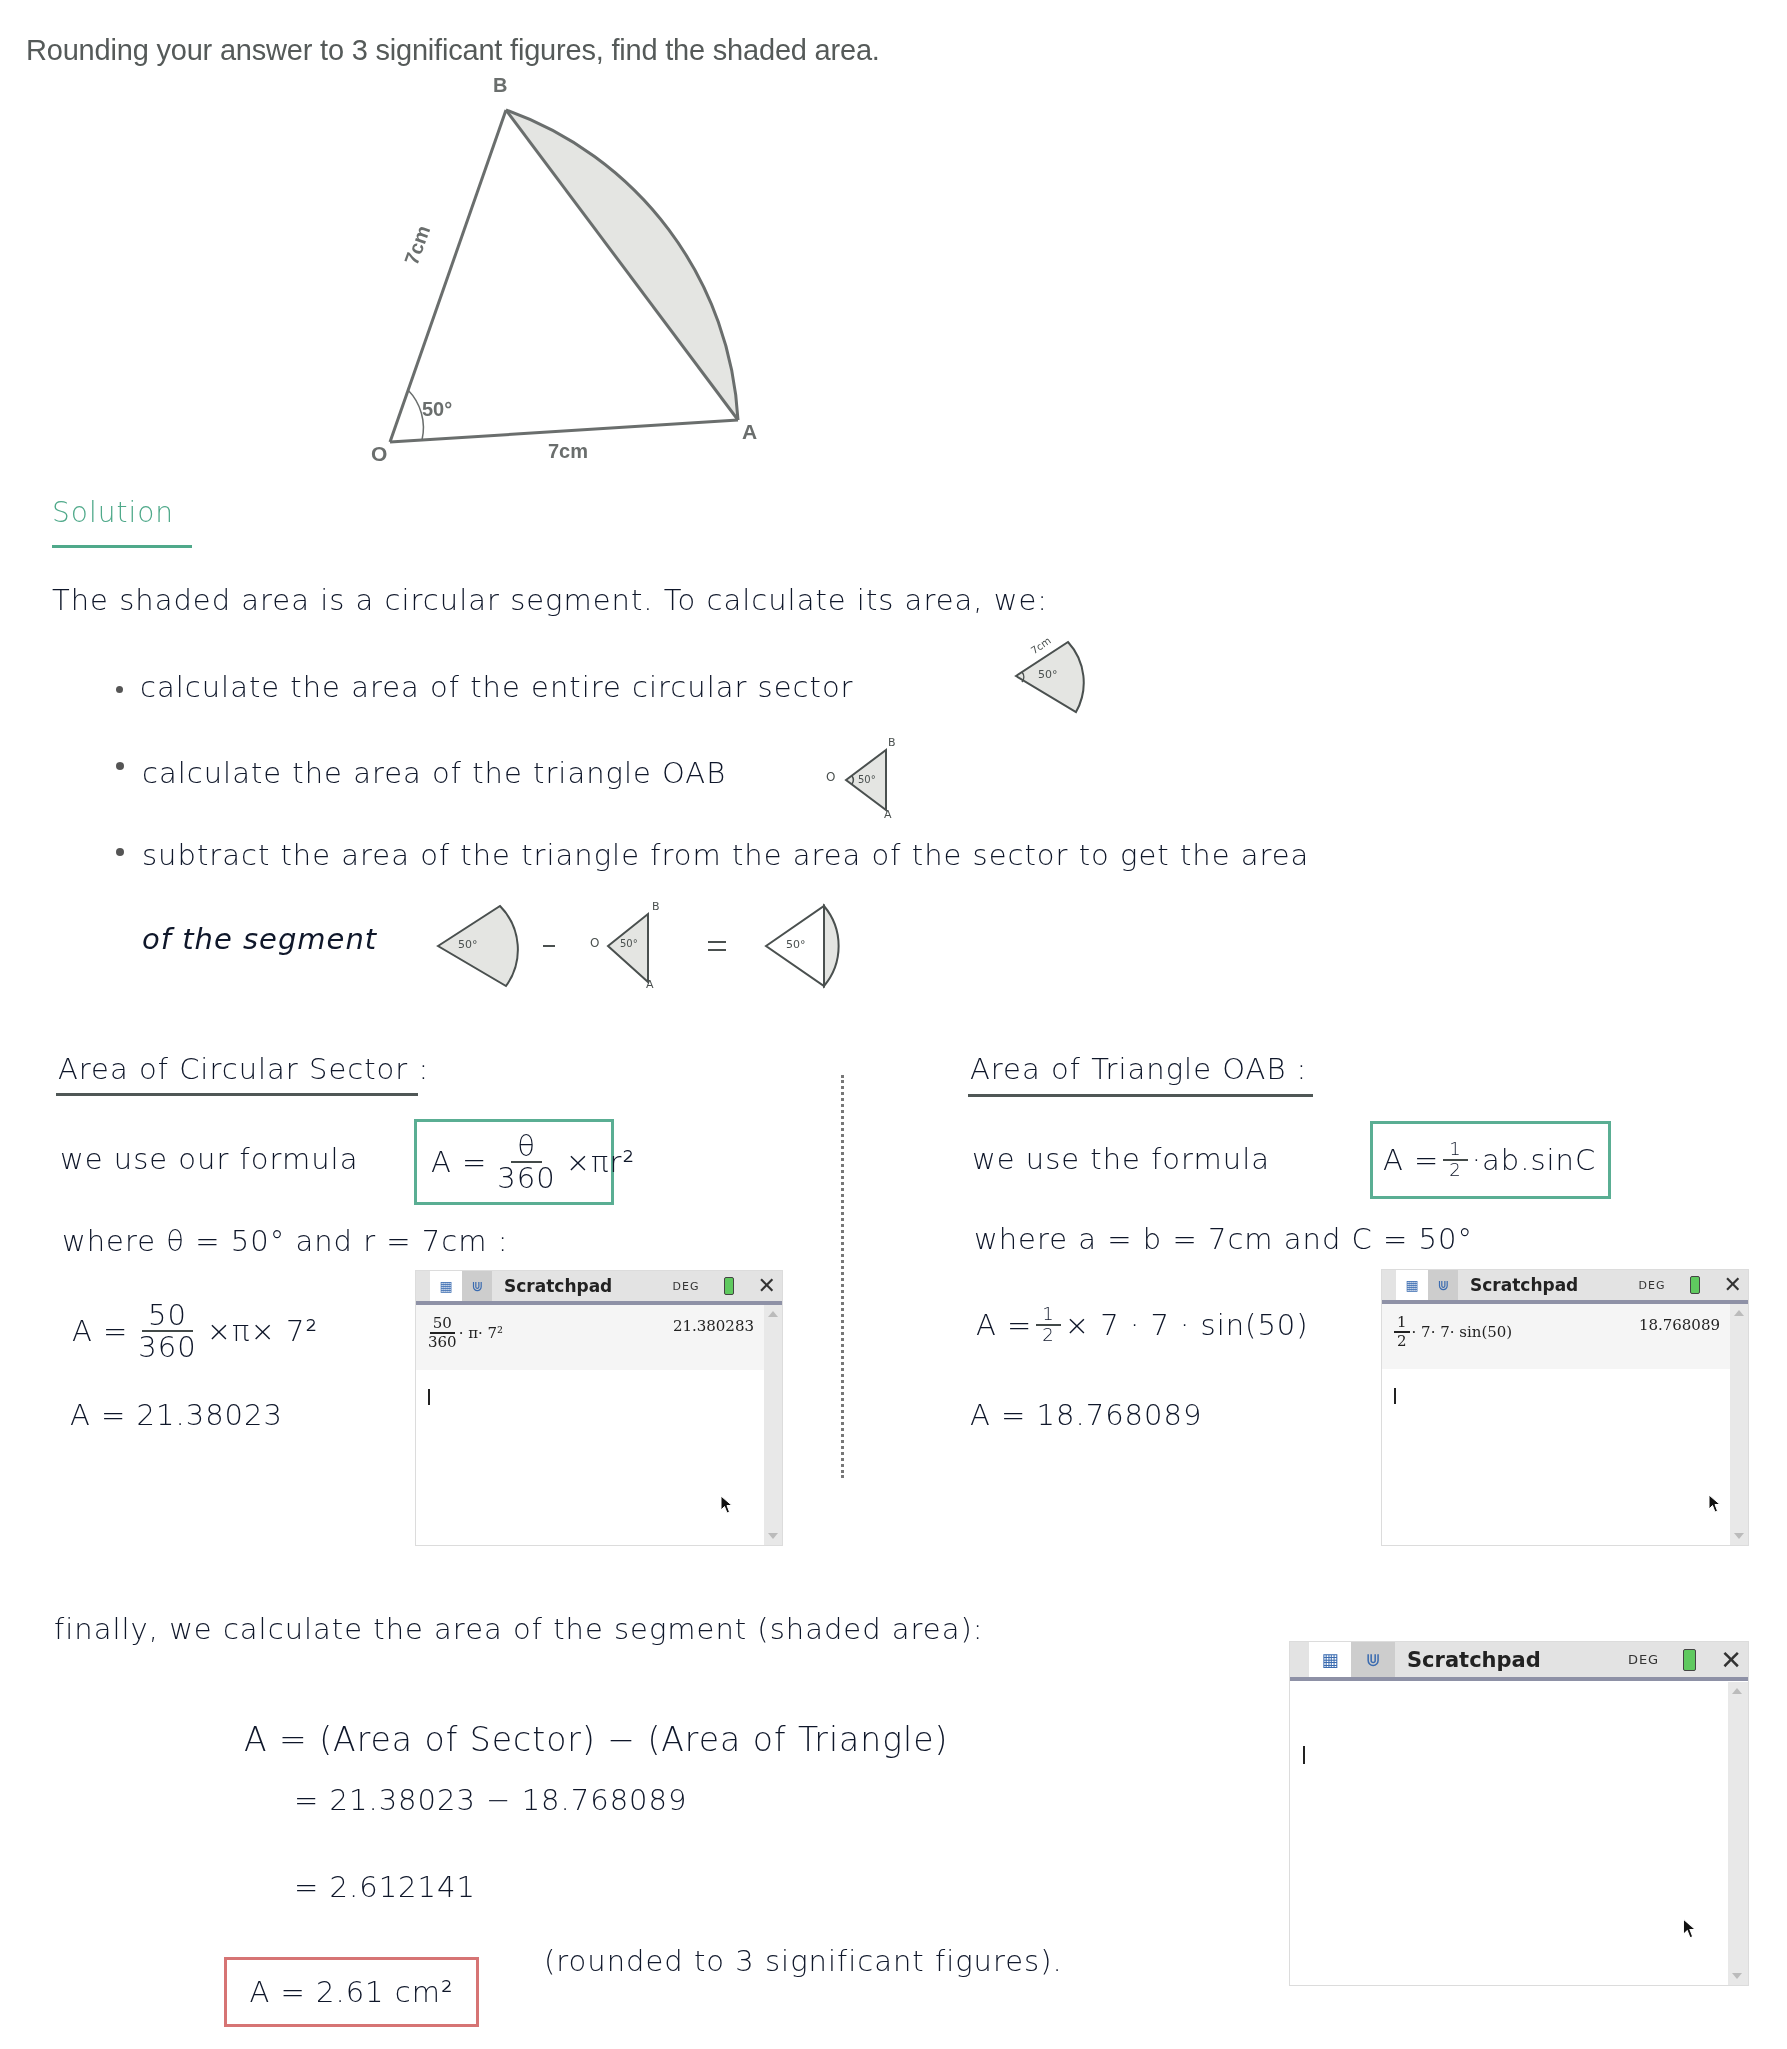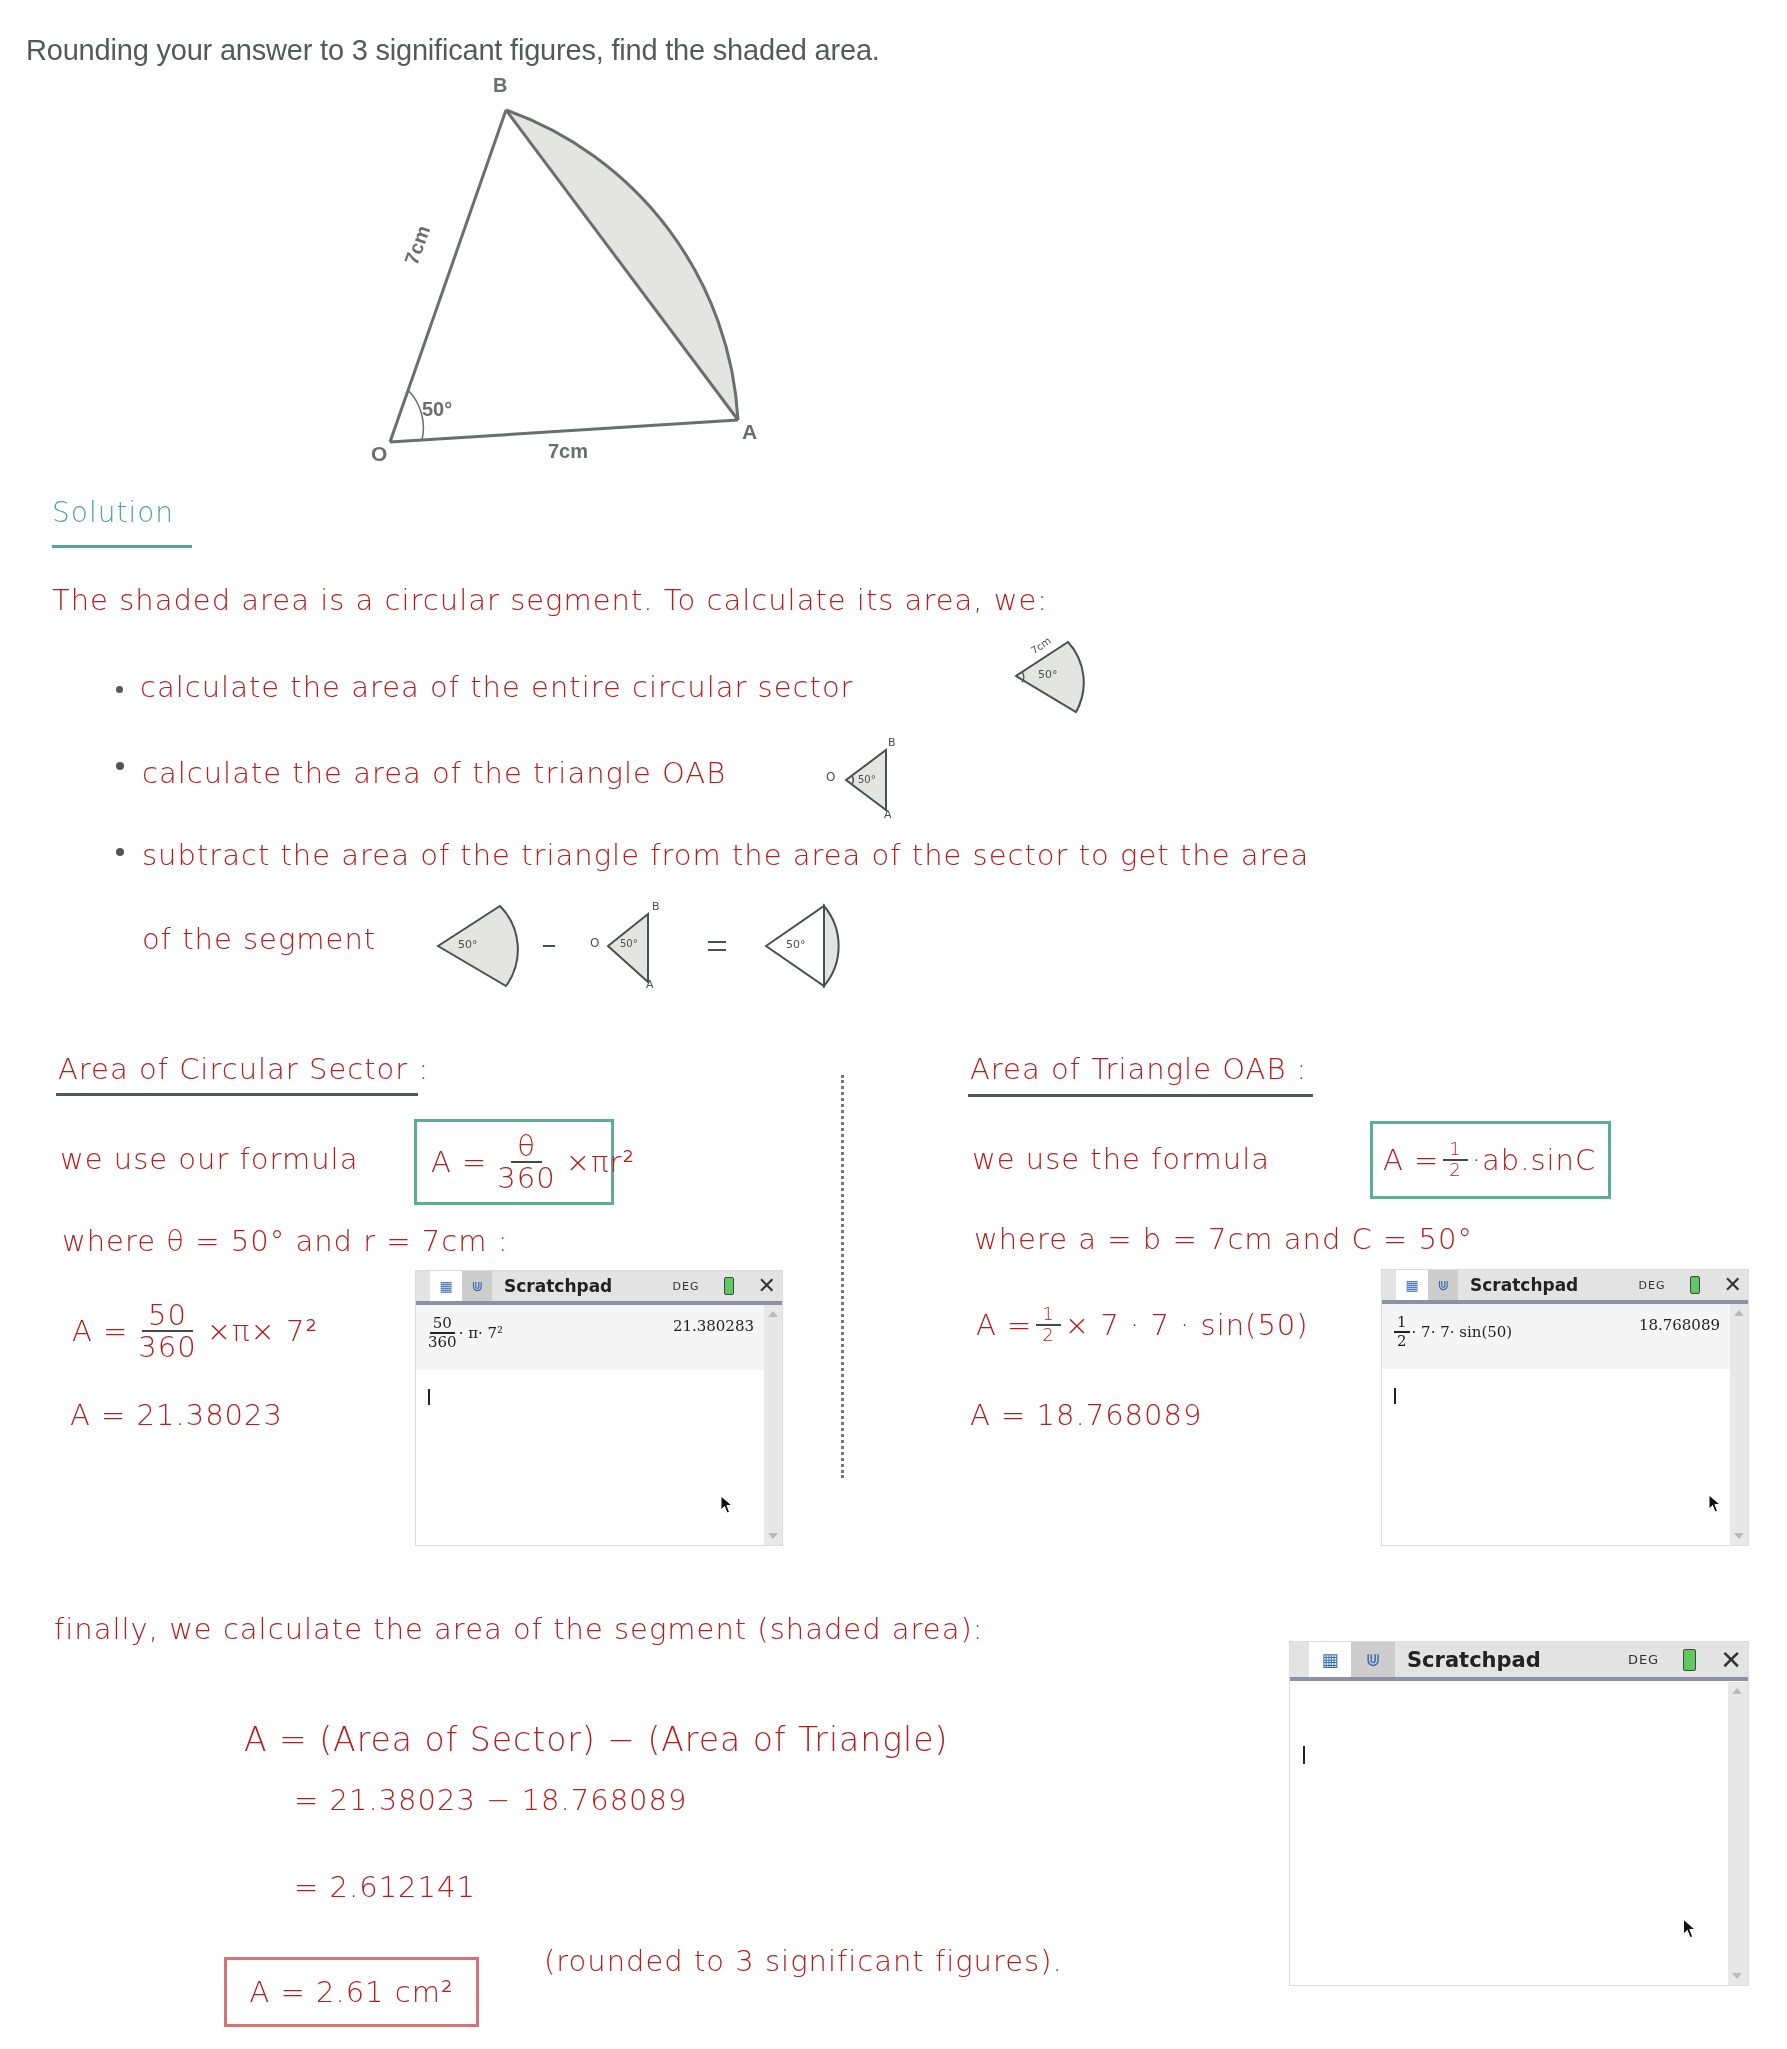--- a/index.html
+++ b/index.html
@@ -1,20 +1,20 @@
 <!DOCTYPE html>
 <html><head>
 <meta charset="utf-8">
 <style>
   html, body { margin:0; padding:0; background:#ffffff; }
   body { width:1787px; height:2049px; position:relative; overflow:hidden;
          font-family:"DejaVu Sans", sans-serif; color:#3d4443; }
   .abs { position:absolute; }
   .question { left:26px; top:34px; font-family:"Liberation Sans", sans-serif; font-size:29px; color:#555a59; letter-spacing:-0.2px; }
-  .hand { font-family:"DejaVu Sans", sans-serif; color:#b91c1c; font-weight:300; letter-spacing:1px; white-space:nowrap; }
+  .hand { font-family:"DejaVu Sans", sans-serif; color:#0f172a; font-weight:300; letter-spacing:1px; white-space:nowrap; }
   .h-lg { font-size:29px; }
   .heading-green { color:#4fa98a; font-size:28px; }
   .underline-green { height:3px; background:#4fa98a; }
   .underline-dark { height:3px; background:#4f5756; }
   .bullet { width:8px; height:8px; border-radius:50%; background:#555; }
   .greenbox { border:3px solid #5aae93; box-sizing:border-box; display:flex; align-items:center; padding-left:14px; }
   .redbox { border:3px solid #d67474; box-sizing:border-box; display:flex; align-items:center; justify-content:center; }
   .frac { display:inline-flex; flex-direction:column; align-items:center; vertical-align:middle; line-height:1.05; margin:0 4px; }
   .frac .num { border-bottom:2px solid #434a49; padding:0 6px; }
   .frac .den { padding:0 6px; }
@@ -88,21 +88,21 @@
     <path d="M26,36 A 7 7 0 0 1 26,44" fill="none" stroke="#4a504f" stroke-width="1.5"></path>
   </svg>
   <span class="abs" style="left:0px;top:30px;font-size:12px;color:#4a504f;">O</span>
   <span class="abs" style="left:62px;top:-4px;font-size:11px;color:#4a504f;">B</span>
   <span class="abs" style="left:58px;top:68px;font-size:11px;color:#4a504f;">A</span>
   <span class="abs" style="left:32px;top:34px;font-size:10px;color:#4a504f;">50°</span>
 </div>
 
 <div class="abs bullet" style="left:116px;top:848px;"></div>
 <div class="abs hand h-lg" style="left:142px;top:838px;">subtract the area of the triangle from the area of the sector to get the area</div>
-<div class="abs hand h-lg" style="left:142px;top:922px;">of the segment</div>
+<div class="abs hand h-lg" style="left:142px;top:922px;font-style:italic;">of the segment</div>
 
 <div class="abs" style="left:430px;top:900px;width:440px;height:90px;">
   <svg width="440" height="90" viewBox="0 0 440 90">
     <path d="M8,46 L70,6 A 62 62 0 0 1 76,86 Z" fill="#e4e5e2" stroke="#4a504f" stroke-width="2"></path>
     <line x1="113" y1="46" x2="125" y2="46" stroke="#4a504f" stroke-width="2"></line>
     <path d="M178,46 L218,14 L218,82 Z" fill="#e4e5e2" stroke="#4a504f" stroke-width="2"></path>
     <line x1="278" y1="42" x2="296" y2="42" stroke="#4a504f" stroke-width="2"></line>
     <line x1="278" y1="50" x2="296" y2="50" stroke="#4a504f" stroke-width="2"></line>
     <path d="M336,46 L394,6 L394,86 Z" fill="#ffffff" stroke="#4a504f" stroke-width="2"></path>
     <path d="M394,6 A 62 62 0 0 1 394,86 Z" fill="#e4e5e2" stroke="#4a504f" stroke-width="2"></path>

